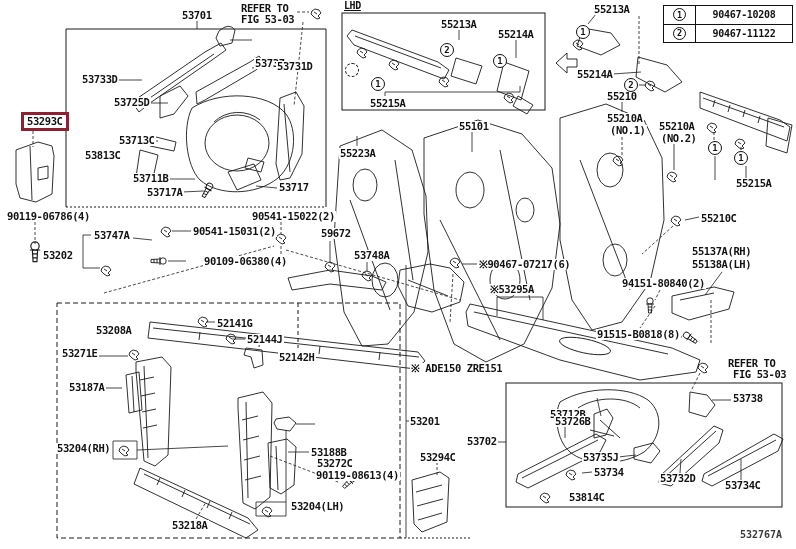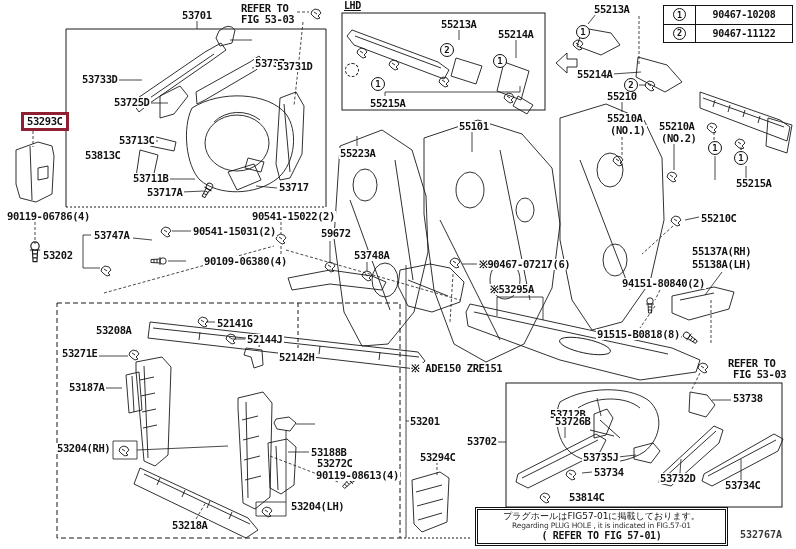--- a/index.html
+++ b/index.html
@@ -292,23 +292,16 @@
     <div class="lrow">
       <span class="lcirc">1</span>
       <span class="lpart">90467-10208</span>
     </div>
     <div class="lrow">
       <span class="lcirc">2</span>
       <span class="lpart">90467-11122</span>
     </div>
   </div>
 
-  <div class="note">
-    <div class="note-inner">
-      <div class="note-jp">プラグホールはFIG57-01に掲載しております。</div>
-      <div class="note-en">Regarding PLUG HOLE , it is indicated in FIG.57-01</div>
-      <div class="note-ref">( REFER TO FIG 57-01)</div>
-    </div>
-  </div>
 
   <div class="figcode">532767A</div>
 
 </div>
 
 </body></html>

